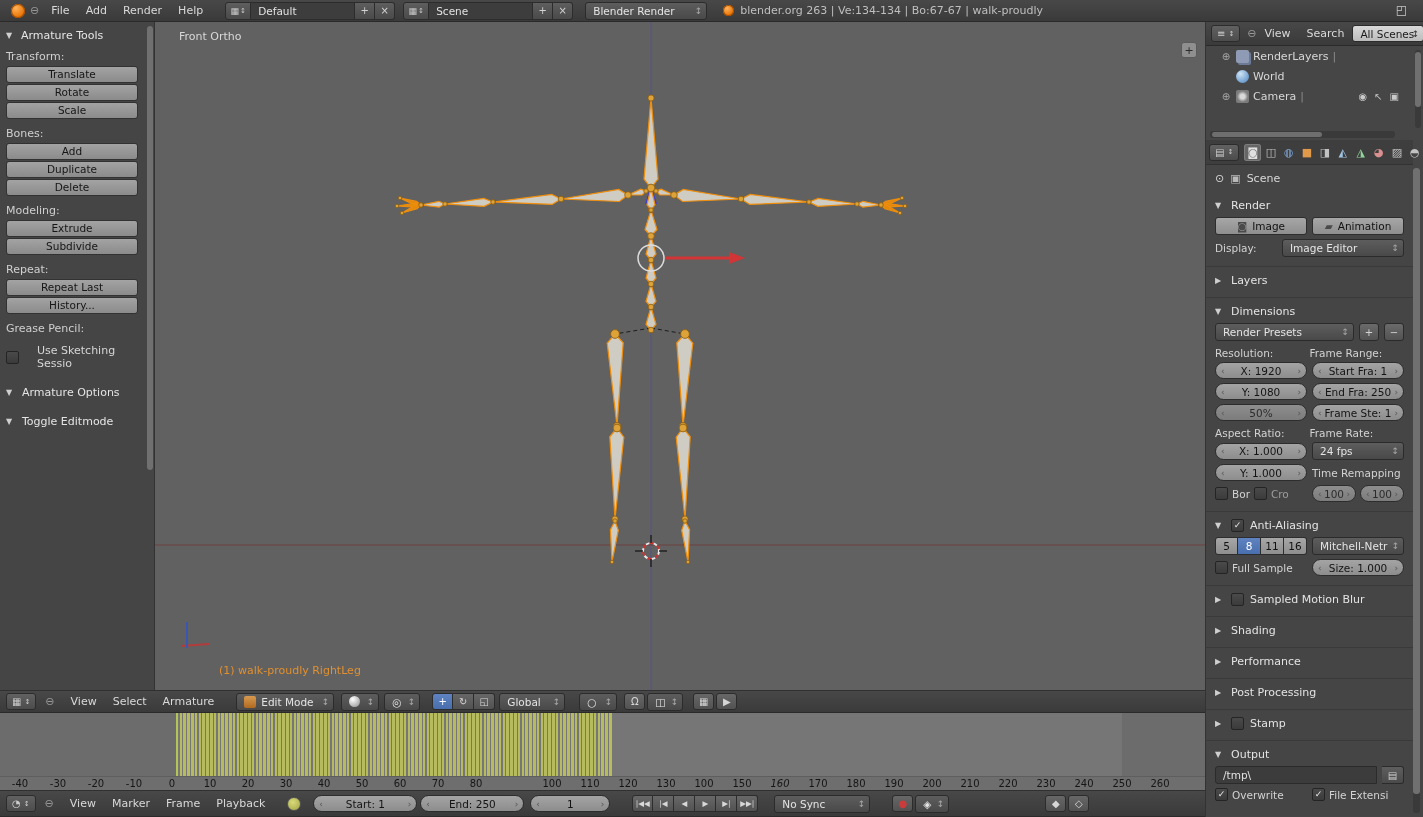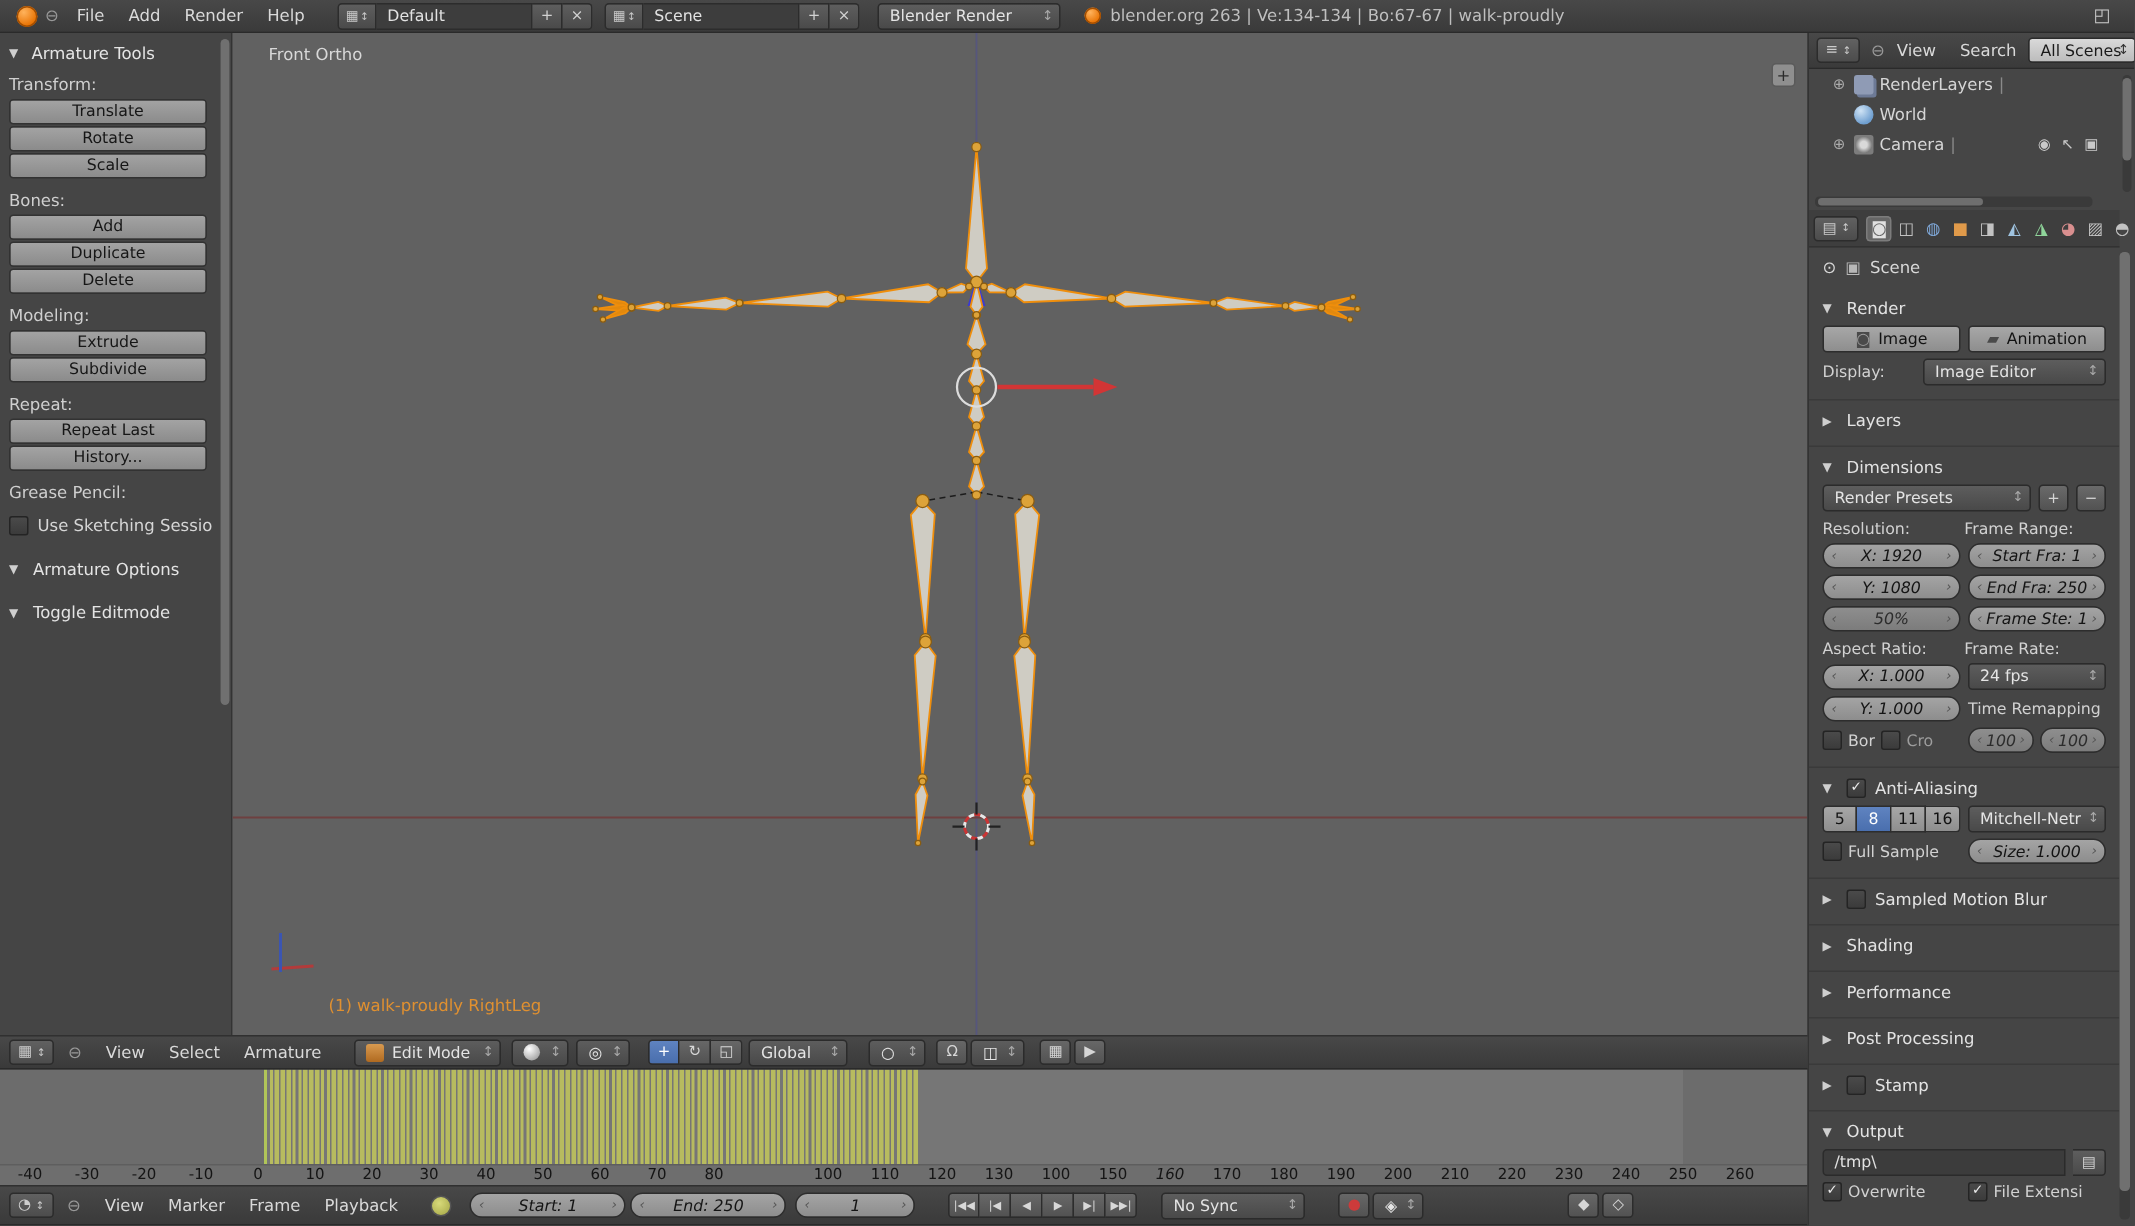--- a/index.html
+++ b/index.html
@@ -9,21 +9,21 @@
 
   
   .hdr { background:linear-gradient(#484848,#3a3a3a); border-bottom:1px solid #2a2a2a; display:flex; align-items:center; }
   .menu-label { color:#d9d9d9; padding:0 8px; font-size:11px; cursor:default; white-space:nowrap; }
   .ebtn { display:flex; align-items:center; gap:3px; padding:0 5px; height:17px; background:linear-gradient(#616161,#4c4c4c); border:1px solid #2c2c2c; border-radius:3px; color:#cccccc; font-size:10px; }
   .circ { color:#999; font-size:11px; }
   .dd { position:relative; height:18px; background:linear-gradient(#5d5d5d,#494949); border:1px solid #2b2b2b; border-radius:3px; color:#e4e4e4; font-size:10.5px; display:flex; align-items:center; gap:5px; padding:0 16px 0 7px; white-space:nowrap; }
   .dd::after { content:"↕"; position:absolute; right:4px; font-size:9px; color:#a8a8a8; }
   .dd.light { background:linear-gradient(#d9d9d9,#bcbcbc); color:#1a1a1a; }
   .dd.light::after { color:#333; }
-  .nfield { position:relative; flex:1; height:17px; background:linear-gradient(#a4a4a4,#8d8d8d); border:1px solid #2d2d2d; border-radius:9px; color:#141414; font-size:10.5px; display:flex; align-items:center; justify-content:center; white-space:nowrap;font-style:italic; }
+  .nfield { position:relative; flex:1; height:17px; background:linear-gradient(#a4a4a4,#8d8d8d); border:1px solid #2d2d2d; border-radius:9px; color:#141414; font-size:10.5px; display:flex; align-items:center; justify-content:center; white-space:nowrap; }
   .nfield::before { content:"‹"; position:absolute; left:5px; color:#555; font-size:9px; }
   .nfield::after { content:"›"; position:absolute; right:5px; color:#555; font-size:9px; }
   .nfield.dim { background:linear-gradient(#8e8e8e,#7c7c7c); color:#2c2c2c; }
   .tbtn { height:18px; flex:1; background:linear-gradient(#a7a7a7,#8e8e8e); border:1px solid #2d2d2d; border-radius:3px; color:#121212; font-size:10.5px; display:flex; align-items:center; justify-content:center; gap:5px; white-space:nowrap; }
   .cb { width:13px; height:13px; border:1px solid #242424; background:linear-gradient(#4a4a4a,#3b3b3b); border-radius:2px; display:grid; place-items:center; color:#eaeaea; font-size:9px; flex:none; line-height:1; }
   .tri { font-size:8px; color:#cfcfcf; width:10px; flex:none; }
   .sqbtn { width:20px; height:18px; background:linear-gradient(#6a6a6a,#525252); border:1px solid #2b2b2b; border-radius:3px; color:#d5d5d5; display:grid; place-items:center; font-size:10px; }
   .blogo { width:14px; height:14px; border-radius:50%; background:radial-gradient(circle at 35% 30%, #ffb35c, #e87100 70%); box-shadow:inset 0 0 0 1px #a34e00; display:inline-block; flex:none; }
   .blogo.small { width:11px; height:11px; }
 
@@ -36,21 +36,21 @@
   .db-btn:last-child { border-radius:0 3px 3px 0; }
   #info-stats { display:flex; align-items:center; gap:6px; color:#bfbfbf; margin-left:16px; white-space:nowrap; }
 
   
   #tool-shelf { left:0; top:22px; width:155px; height:668px; background:#454545; border-right:1px solid #333; padding:5px 4px; overflow:hidden; }
   .ts-title { display:flex; gap:5px; align-items:center; color:#e5e5e5; margin:2px 2px 4px; }
   .ts-label { color:#cfcfcf; margin:8px 2px 3px; }
   .ts-btn { display:block; width:132px; height:17px; margin:1px 0 1px 2px; background:linear-gradient(#a3a3a3,#8b8b8b); border:1px solid #323232; border-radius:3px; color:#161616; font-size:10.5px; text-align:center; line-height:15px; }
   .gp-grid { display:grid; grid-template-columns:66px 66px; gap:1px; margin-left:2px; }
   .gp-grid .ts-btn { width:100%; margin:0; }
-  .cb-row { display:flex; gap:6px; align-items:center; margin:9px 2px; color:#d6d6d6; }
+  .cb-row { display:flex; gap:18px; align-items:center; margin:9px 2px; color:#d6d6d6; }
   .ts-panelhead { margin:16px 2px 0; color:#e4e4e4; display:flex; gap:6px; align-items:center; }
   .vtrack { position:absolute; background:#3a3a3a; border-radius:3px; }
   .vthumb { position:absolute; background:#707070; border-radius:3px; }
 
   
   #viewport { left:155px; top:22px; width:1050px; height:668px; background:#616161; overflow:hidden; }
   #view-label { position:absolute; left:24px; top:8px; color:#d8d8d8; }
   #vp-status { position:absolute; left:64px; top:642px; color:#e09030; }
   #vp-plus { position:absolute; left:1026px; top:20px; width:16px; height:16px; background:#8f8f8f; border:1px solid #5a5a5a; border-radius:3px; color:#2b2b2b; display:grid; place-items:center; font-size:11px; }
 

